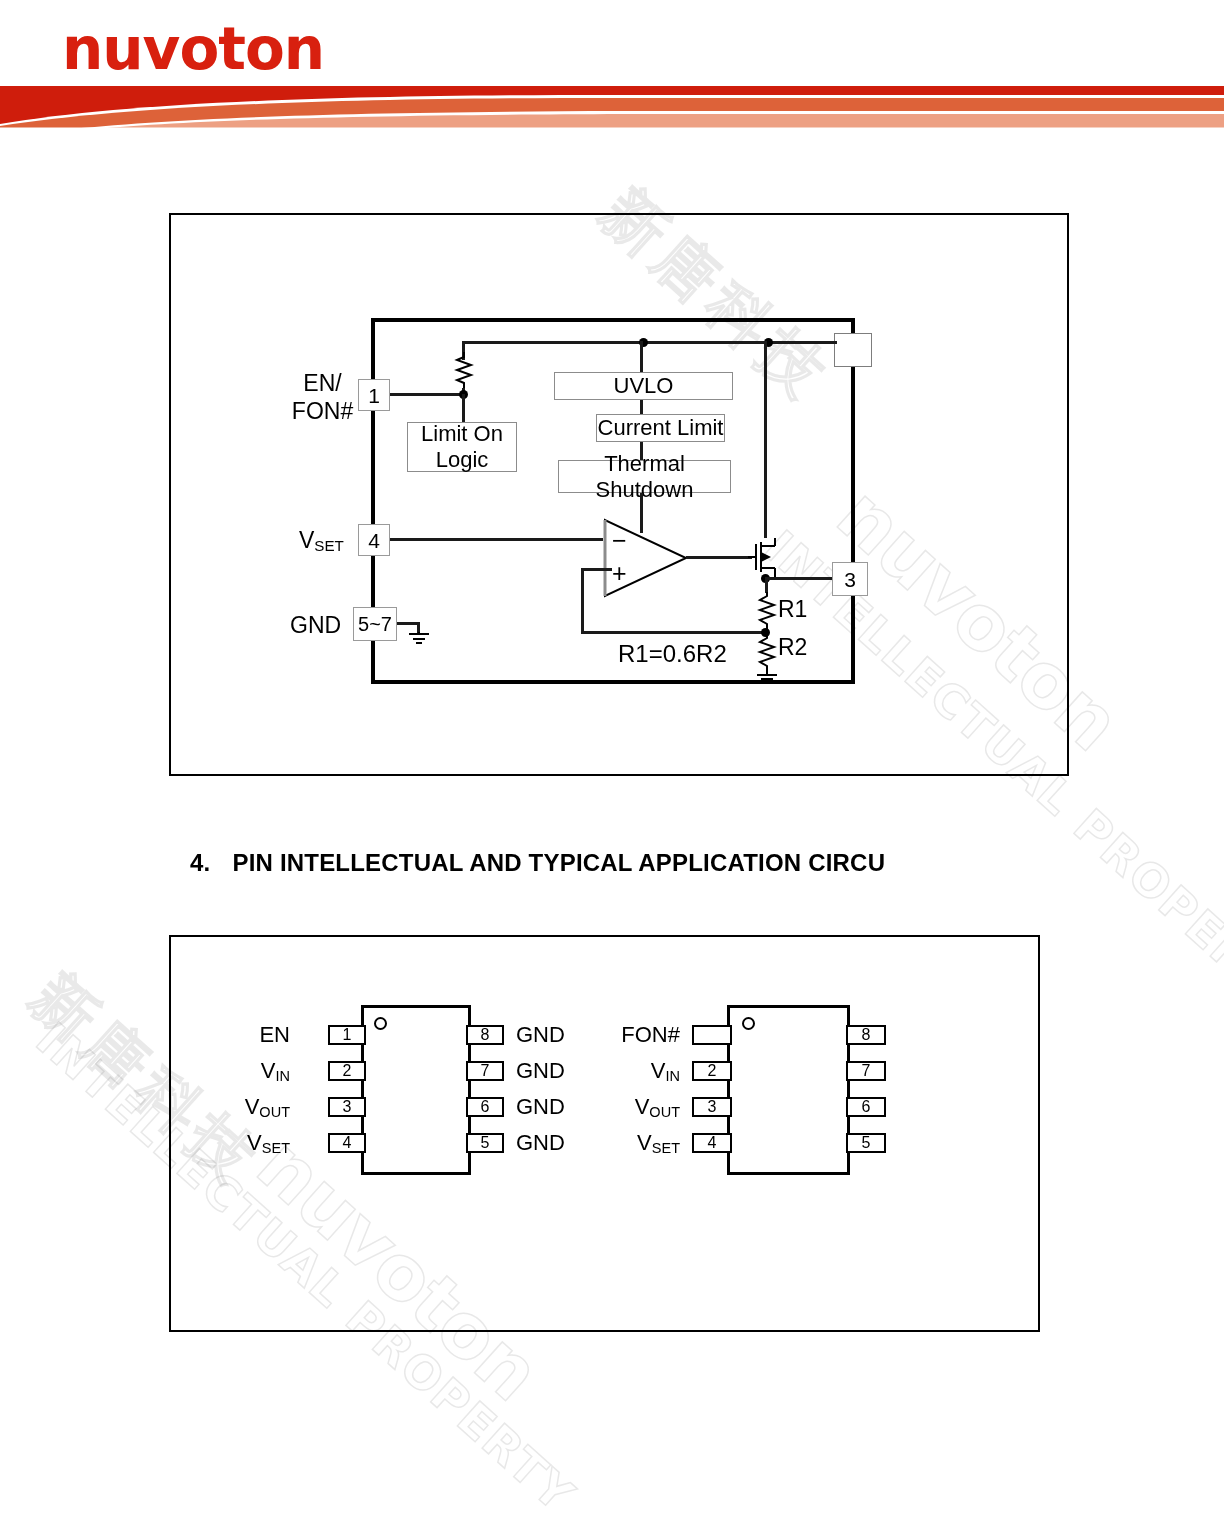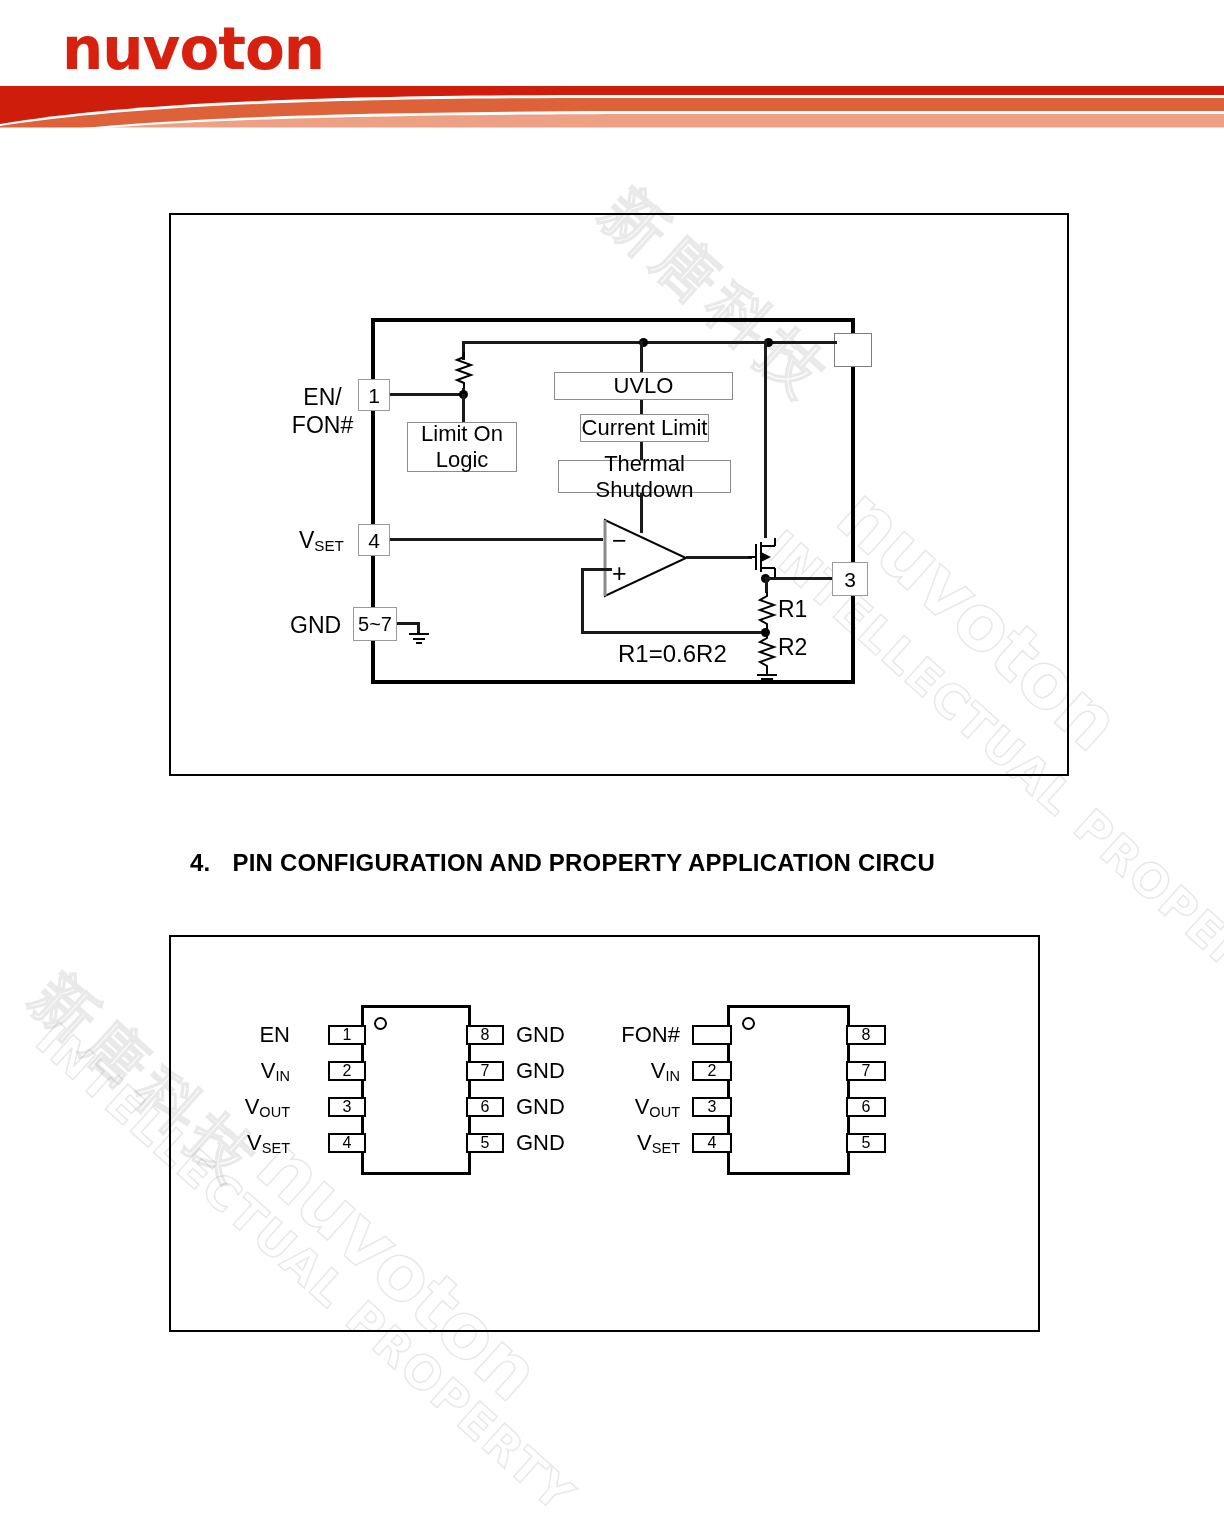--- a/index.html
+++ b/index.html
@@ -213,42 +213,42 @@
   <div class="wire-thin" style="left:462px; top:341px; width:375px; height:3px;"></div>
   <div class="wire-thin" style="left:462px; top:341px; width:3px; height:19px;"></div>
   <div class="node" style="left:639px; top:338px;"></div>
   <div class="node" style="left:764px; top:338px;"></div>
 
   <svg style="position:absolute; left:452px; top:352px; width:24px; height:38px;" viewBox="0 0 24 38">
     <polyline points="12,0 12,5 5,8 19,13 5,18 19,23 5,28 12,31 12,38" fill="none" stroke="#000" stroke-width="2"></polyline>
   </svg>
   <div class="wire-thin" style="left:462px; top:388px; width:3px; height:10px;"></div>
 
-  <div class="sig-label" style="left:290px; top:384px; text-align:center; width:65px;">
+  <div class="sig-label" style="left:290px; top:370px; text-align:center; width:65px;">
     <span>EN/</span><br>
     <span>FON#</span>
   </div>
   <div class="pinbox" style="left:358px; top:379px; width:32px; height:32px;">1</div>
   <div class="wire-thin" style="left:390px; top:393px; width:74px; height:3px;"></div>
   <div class="node" style="left:459px; top:390px;"></div>
   <div class="wire-thin" style="left:462px; top:394px; width:3px; height:28px;"></div>
 
   <div class="fnblock" style="left:407px; top:422px; width:110px; height:50px;">
     <span style="display:block;">
       <span>Limit On</span><br>
       <span>Logic</span>
     </span>
   </div>
 
   <div class="wire-thin" style="left:640px; top:341px; width:3px; height:31px;"></div>
   <div class="fnblock" style="left:554px; top:372px; width:179px; height:28px;">
     <span>UVLO</span>
   </div>
   <div class="wire-thin" style="left:640px; top:400px; width:3px; height:14px;"></div>
-  <div class="fnblock" style="left:580px; top:414px; width:129px; height:28px;">
+  <div class="fnblock" style="left:596px; top:414px; width:129px; height:28px;">
     <span>Current Limit</span>
   </div>
   <div class="wire-thin" style="left:640px; top:442px; width:3px; height:18px;"></div>
   <div class="fnblock" style="left:558px; top:460px; width:173px; height:33px;">
     <span>Thermal Shutdown</span>
   </div>
   <div class="wire-thin" style="left:640px; top:493px; width:3px; height:40px;"></div>
 
   <div class="sig-label" style="left:299px; top:527px;">
     <span>V</span><span class="sub">SET</span>
@@ -310,21 +310,21 @@
   <div class="wire-thin" style="left:417px; top:622px; width:3px; height:12px;"></div>
   <svg style="position:absolute; left:405px; top:632px; width:28px; height:14px;" viewBox="0 0 28 14">
     <line x1="14" y1="0" x2="14" y2="2" stroke="#000" stroke-width="2"></line>
     <line x1="4" y1="2" x2="24" y2="2" stroke="#000" stroke-width="2"></line>
     <line x1="8" y1="7" x2="20" y2="7" stroke="#000" stroke-width="2"></line>
     <line x1="11" y1="11" x2="17" y2="11" stroke="#000" stroke-width="2"></line>
   </svg>
 </div>
 
 <div id="heading">
-  <span class="num">4.</span><span>PIN CONFIGURATION AND PROPERTY APPLICATION CIRCU</span>
+  <span class="num">4.</span><span>PIN INTELLECTUAL AND TYPICAL APPLICATION CIRCU</span>
 </div>
 
 <div class="frame" id="frame-pins"></div>
 
 <div>
   <div class="pkg-body" style="left:361px; top:1005px; width:110px; height:170px;"></div>
   <div class="pkg-dot" style="left:374px; top:1017px;"></div>
 
   <div class="pkg-label left" style="left:230px; top:1024px; width:60px; text-align:right;">
     <span>EN</span>

